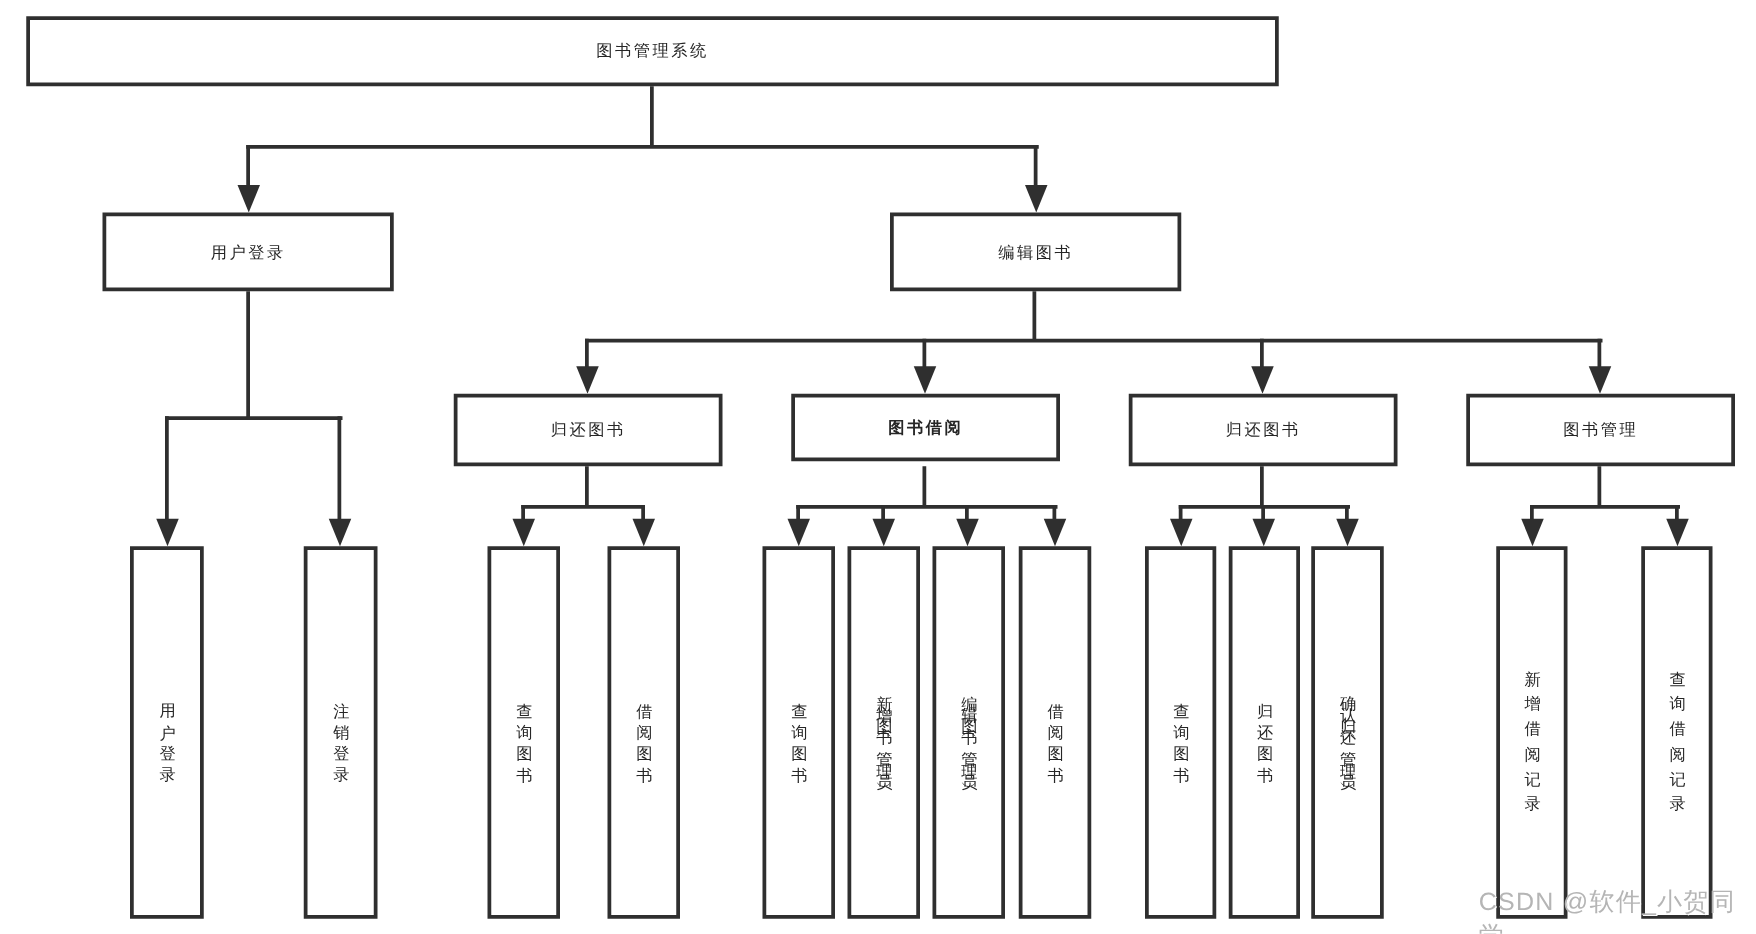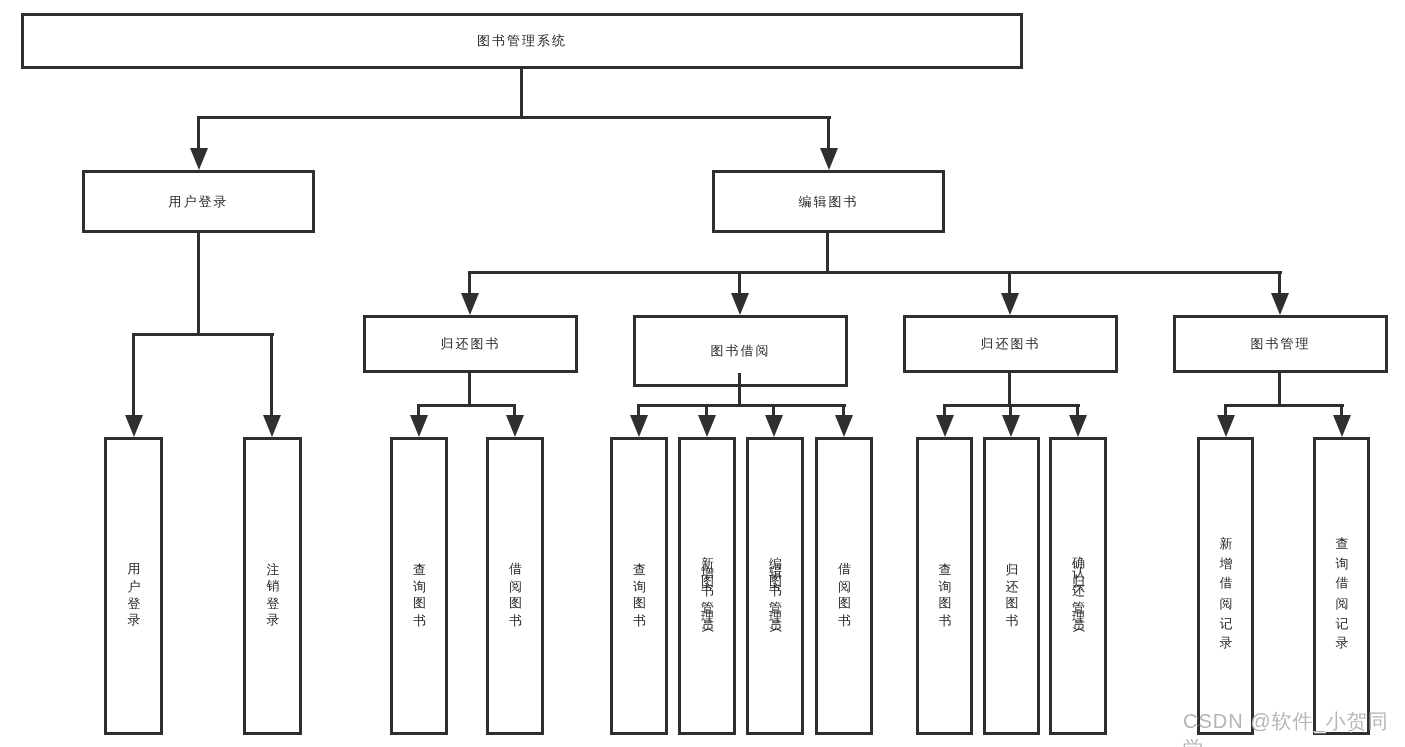--- a/index.html
+++ b/index.html
@@ -102,21 +102,21 @@
   <div class="vl" style="left:468px; top:271px; height:24px;"></div>
   <div class="arr" style="left:461px; top:293px;"></div>
   <div class="vl" style="left:738px; top:271px; height:24px;"></div>
   <div class="arr" style="left:731px; top:293px;"></div>
   <div class="vl" style="left:1008px; top:271px; height:24px;"></div>
   <div class="arr" style="left:1001px; top:293px;"></div>
   <div class="vl" style="left:1278px; top:271px; height:24px;"></div>
   <div class="arr" style="left:1271px; top:293px;"></div>
 
   <div class="box" style="left:363px; top:315px; width:215px; height:58px;">归还图书</div>
-  <div class="box" style="left:633px; top:315px; width:215px; height:72px;">图书借阅</div>
+  <div class="box" style="left:633px; top:315px; width:215px; height:54px;font-weight:bold;">图书借阅</div>
   <div class="box" style="left:903px; top:315px; width:215px; height:58px;">归还图书</div>
   <div class="box" style="left:1173px; top:315px; width:215px; height:58px;">图书管理</div>
 
   <div class="vl" style="left:468px; top:373px; height:33px;"></div>
   <div class="hl" style="left:417px; top:404px; width:99px;"></div>
   <div class="vl" style="left:417px; top:404px; height:14px;"></div>
   <div class="arr" style="left:410px; top:415px;"></div>
   <div class="vl" style="left:513px; top:404px; height:14px;"></div>
   <div class="arr" style="left:506px; top:415px;"></div>
 

